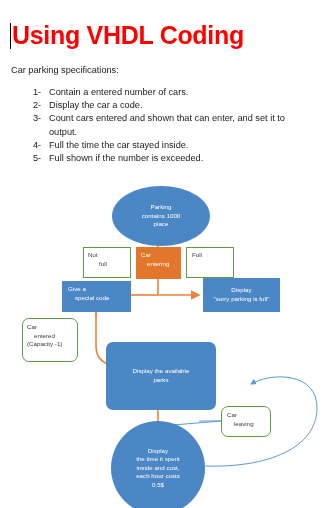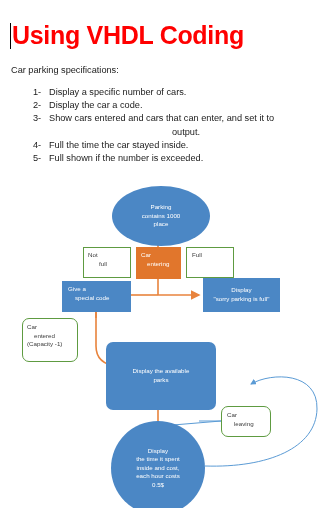--- a/index.html
+++ b/index.html
@@ -25,21 +25,21 @@
     position:absolute;left:11px;top:64px;
     font-size:9.2px;line-height:12px;color:#1a1a1a;white-space:nowrap;
   }
   #speclist{
     position:absolute;left:33px;top:86px;width:290px;
     font-size:9.2px;line-height:13.2px;color:#1a1a1a;
   }
   .spec-row{display:flex;align-items:flex-start;}
   .spec-num{width:16px;flex:0 0 16px;}
   .spec-txt{flex:1 1 auto;}
-  .spec-cont{padding-left:16px;text-align:center;}
+  .spec-cont{padding-left:16px;}
 
   
   #chart{position:absolute;left:0;top:176px;width:327px;height:332px;}
   #chart svg{position:absolute;left:0;top:0;}
 
   .node{position:absolute;box-sizing:border-box;display:flex;
         align-items:center;justify-content:center;text-align:center;}
   .node span{display:block;}
 
   .n-blue{background:#4B87C5;color:#ffffff;font-size:6.2px;line-height:8.6px;}
@@ -57,29 +57,29 @@
 
   <div class="caret"></div>
 
   <div id="subtitle">Car parking specifications:</div>
 
   <div id="title">Using VHDL Coding</div>
 
   <div id="speclist">
     <div class="spec-row">
       <div class="spec-num">1-</div>
-      <div class="spec-txt">Display a specific number of cars.</div>
+      <div class="spec-txt">Contain a entered number of cars.</div>
     </div>
     <div class="spec-row">
       <div class="spec-num">2-</div>
       <div class="spec-txt">Display the car a code.</div>
     </div>
     <div class="spec-row">
       <div class="spec-num">3-</div>
-      <div class="spec-txt">Show cars entered and cars that can enter, and set it to</div>
+      <div class="spec-txt">Count cars entered and shown that can enter, and set it to</div>
     </div>
     <div class="spec-cont">output.</div>
     <div class="spec-row">
       <div class="spec-num">4-</div>
       <div class="spec-txt">Full the time the car stayed inside.</div>
     </div>
     <div class="spec-row">
       <div class="spec-num">5-</div>
       <div class="spec-txt">Full shown if the number is exceeded.</div>
     </div>

